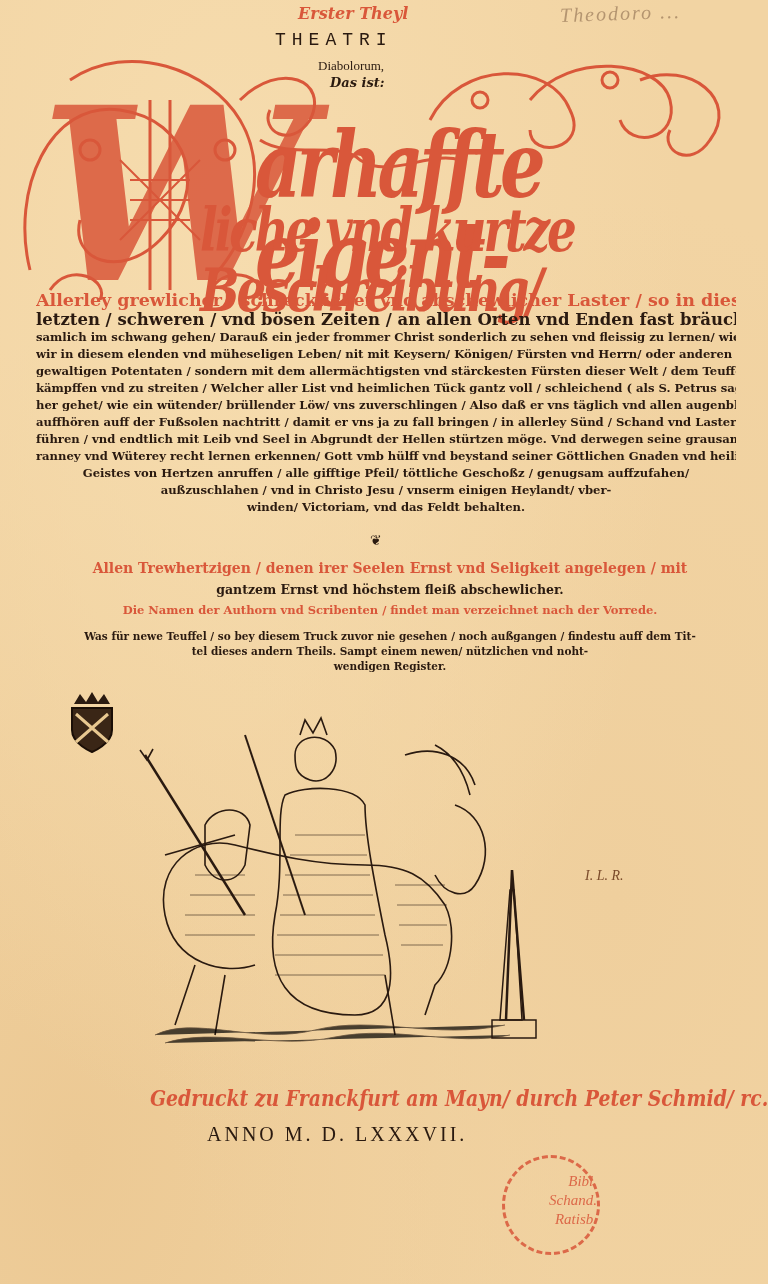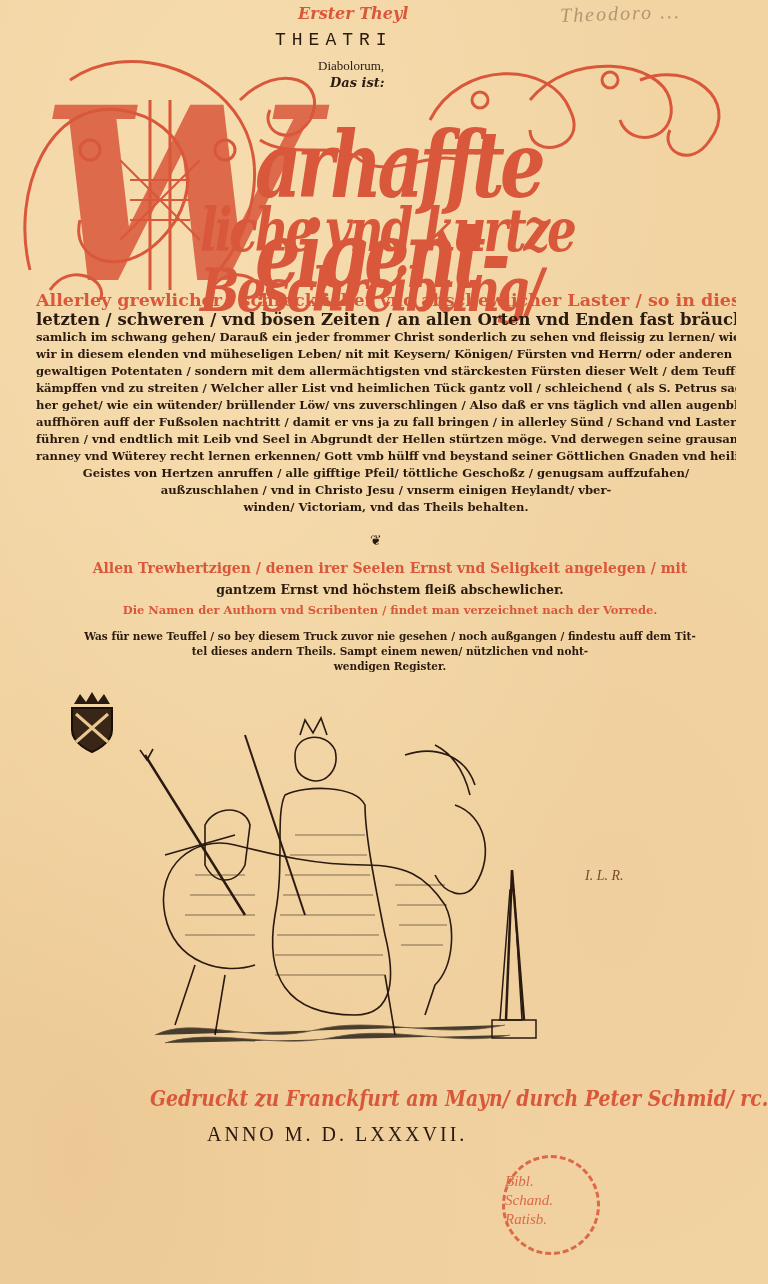--- a/index.html
+++ b/index.html
@@ -28,21 +28,21 @@
   .l-big{font-size:16.5px;}
   .l-sm{font-size:11.6px;line-height:17px;}
   .mid{left:40px;top:560px;width:700px;}
   .m1{font-size:14px;color:#d9573a;font-weight:bold;}
   .m2{font-size:12.5px;font-weight:bold;}
   .m3{font-size:11.5px;color:#d9573a;font-weight:bold;}
   .m4{font-size:10.5px;font-weight:bold;line-height:15px;}
   .imprint{left:150px;top:1084px;font-size:23px;font-weight:bold;color:#d9573a;font-style:italic;transform:scaleX(.82);transform-origin:left top;white-space:nowrap;}
   .anno{left:207px;top:1123px;font-size:20px;letter-spacing:3px;font-family:"Liberation Serif",serif;}
   .stamp{left:502px;top:1155px;width:92px;height:94px;border:3px dashed #d9573a;border-radius:50%;opacity:.85;}
-  .stamp span{display:block;text-align:left;color:#d9573a;font-family:"Liberation Serif",serif;font-style:italic;font-size:15px;line-height:19px;}
+  .stamp span{display:block;text-align:right;color:#d9573a;font-family:"Liberation Serif",serif;font-style:italic;font-size:15px;line-height:19px;}
   .stamp .s1{margin-top:14px;}
   .coat{left:66px;top:692px;width:52px;height:62px;}
   .woodcut{left:135px;top:715px;width:380px;height:335px;}
   .obelisk{left:488px;top:870px;width:60px;height:170px;}
   .marg{left:585px;top:868px;font-size:14px;font-style:italic;color:#7a4a2a;font-family:"Liberation Serif",serif;}
   .glyph{left:370px;top:532px;font-size:14px;}
 </style>
 </head>
 <body>
 
@@ -86,21 +86,21 @@
     <div class="line l-sm">samlich im schwang gehen/ Darauß ein jeder frommer Christ sonderlich zu sehen vnd fleissig zu lernen/ wie daß</div>
     <div class="line l-sm">wir in diesem elenden vnd müheseligen Leben/ nit mit Keysern/ Königen/ Fürsten vnd Herrn/ oder anderen hohen/</div>
     <div class="line l-sm">gewaltigen Potentaten / sondern mit dem allermächtigsten vnd stärckesten Fürsten dieser Welt / dem Teuffel/ zu</div>
     <div class="line l-sm">kämpffen vnd zu streiten / Welcher aller List vnd heimlichen Tück gantz voll / schleichend ( als S. Petrus sagt ) vmb-</div>
     <div class="line l-sm">her gehet/ wie ein wütender/ brüllender Löw/ vns zuverschlingen / Also daß er vns täglich vnd allen augenblick ohn</div>
     <div class="line l-sm">auffhören auff der Fußsolen nachtritt / damit er vns ja zu fall bringen / in allerley Sünd / Schand vnd Laster / eyn-</div>
     <div class="line l-sm">führen / vnd endtlich mit Leib vnd Seel in Abgrundt der Hellen stürtzen möge. Vnd derwegen seine grausame Ty-</div>
     <div class="line l-sm">ranney vnd Wüterey recht lernen erkennen/ Gott vmb hülff vnd beystand seiner Göttlichen Gnaden vnd heiligen</div>
     <div class="line l-sm center">Geistes von Hertzen anruffen / alle gifftige Pfeil/ töttliche Geschoßz / genugsam auffzufahen/</div>
     <div class="line l-sm center">außzuschlahen / vnd in Christo Jesu / vnserm einigen Heylandt/ vber-</div>
-    <div class="line l-sm center">winden/ Victoriam, vnd das Theils behalten.</div>
+    <div class="line l-sm center">winden/ Victoriam, vnd das Feldt behalten.</div>
   </div>
 
   <div class="abs glyph">❦</div>
 
   <div class="abs mid center">
     <div class="m1">Allen Trewhertzigen / denen irer Seelen Ernst vnd Seligkeit angelegen / mit</div>
     <div class="m2" style="margin-top:6px">gantzem Ernst vnd höchstem fleiß abschewlicher.</div>
     <div class="m3" style="margin-top:6px">Die Namen der Authorn vnd Scribenten / findet man verzeichnet nach der Vorrede.</div>
     <div class="m4" style="margin-top:12px">Was für newe Teuffel / so bey diesem Truck zuvor nie gesehen / noch außgangen / findestu auff dem Tit-</div>
     <div class="m4">tel dieses andern Theils. Sampt einem newen/ nützlichen vnd noht-</div>

